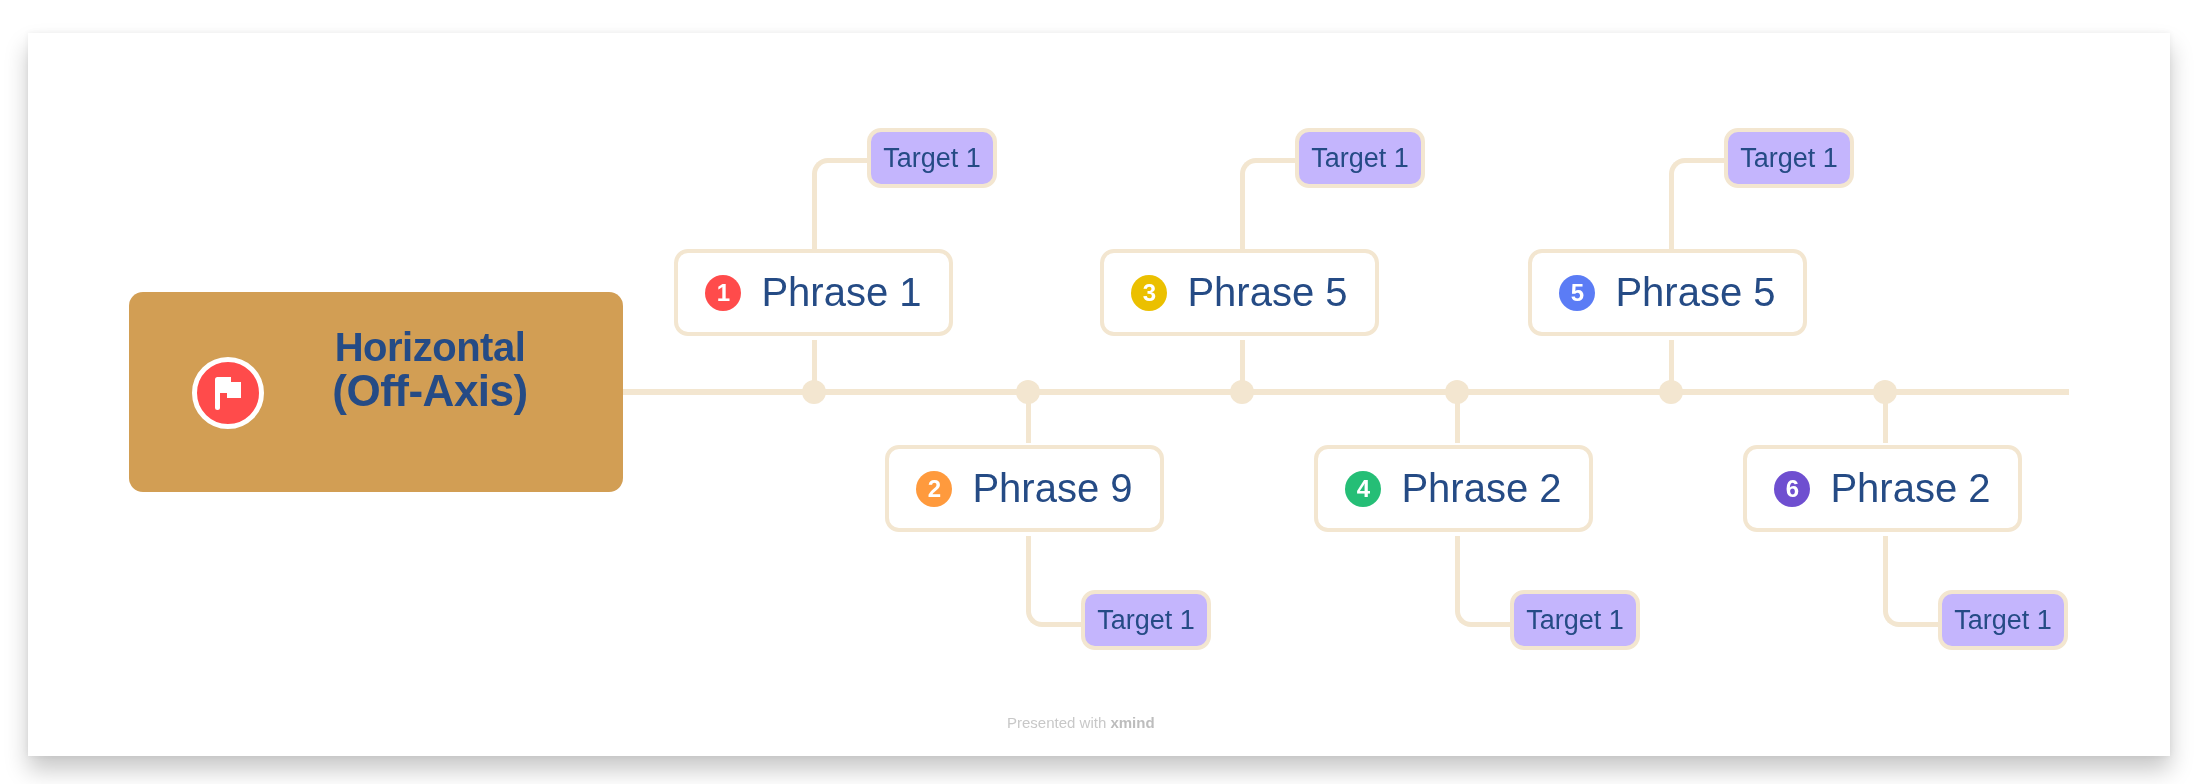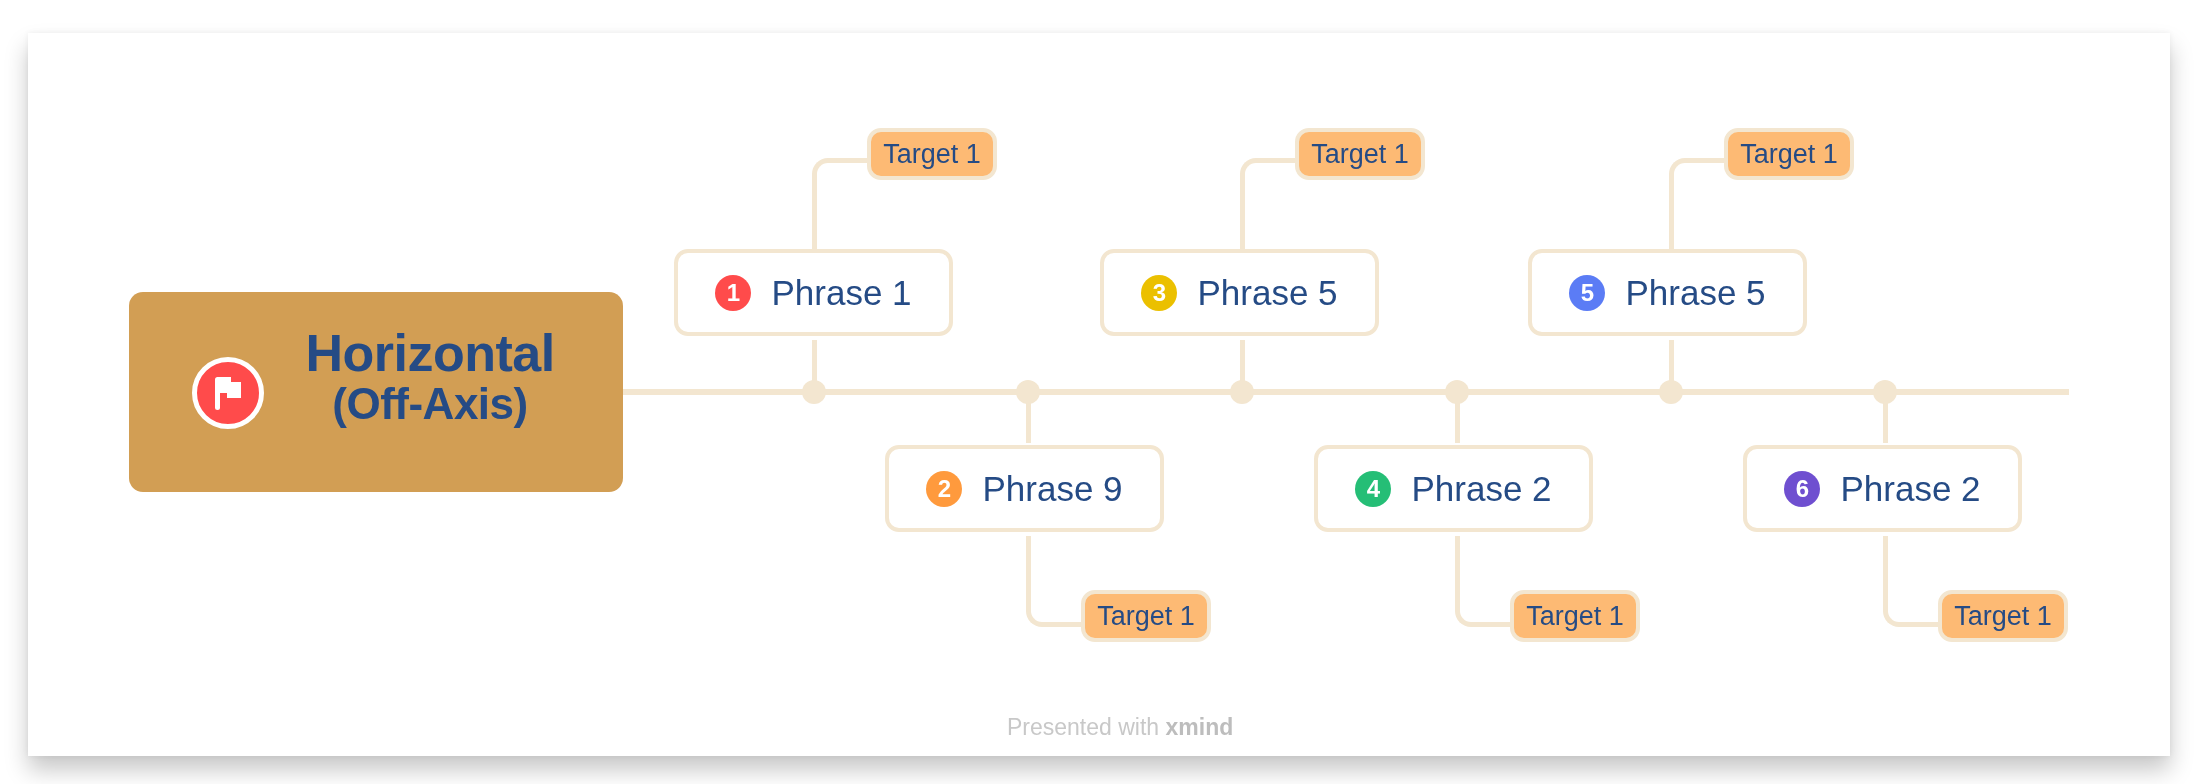--- a/index.html
+++ b/index.html
@@ -26,42 +26,42 @@
     }
     .flag-badge {
       position: absolute; left: 192px; top: 357px; width: 62px; height: 62px;
       border-radius: 50%; background: #FF4B4B; border: 5px solid #ffffff;
       display: flex; align-items: center; justify-content: center;
     }
     .central-text {
       position: absolute; left: 280px; top: 326px; width: 300px;
       text-align: center; color: #254B85; font-weight: bold; line-height: 1.05;
     }
-    .central-text .l1 { display: block; font-size: 52px; letter-spacing: -0.5px; }
+    .central-text .l1 { display: block; font-size: 40px; letter-spacing: -0.5px; }
     .central-text .l2 { display: block; font-size: 44px; letter-spacing: -0.5px; }
     .phrase {
       position: absolute; width: 279px; height: 87px; box-sizing: border-box;
       background: #ffffff; border: 4px solid #F3E6D0; border-radius: 14px;
       display: flex; align-items: center; justify-content: center; gap: 20px;
     }
     .badge {
       width: 36px; height: 36px; border-radius: 50%;
       display: flex; align-items: center; justify-content: center;
       color: #ffffff; font-weight: bold; font-size: 24px;
     }
-    .phrase-label { color: #254B85; font-size: 35px; }
+    .phrase-label { color: #254B85; font-size: 40px; }
     .target {
-      position: absolute; width: 130px; height: 52px; box-sizing: border-box;
-      background: #fdba74; border: 4px solid #F3E6D0; border-radius: 14px;
+      position: absolute; width: 130px; height: 60px; box-sizing: border-box;
+      background: #c4b5fd; border: 4px solid #F3E6D0; border-radius: 14px;
       display: flex; align-items: center; justify-content: center;
       color: #254B85; font-size: 27px;
     }
     .footer {
       position: absolute; left: 1007px; top: 714px; width: 183px;
-      font-size: 23px; color: #C8C8C8; white-space: nowrap;
+      font-size: 15px; color: #C8C8C8; white-space: nowrap;
     }
     .footer b { color: #BDBDBD; }
   </style>
 </head>
 <body>
 
 <div class="card"></div>
 
 <div class="canvas">
 

